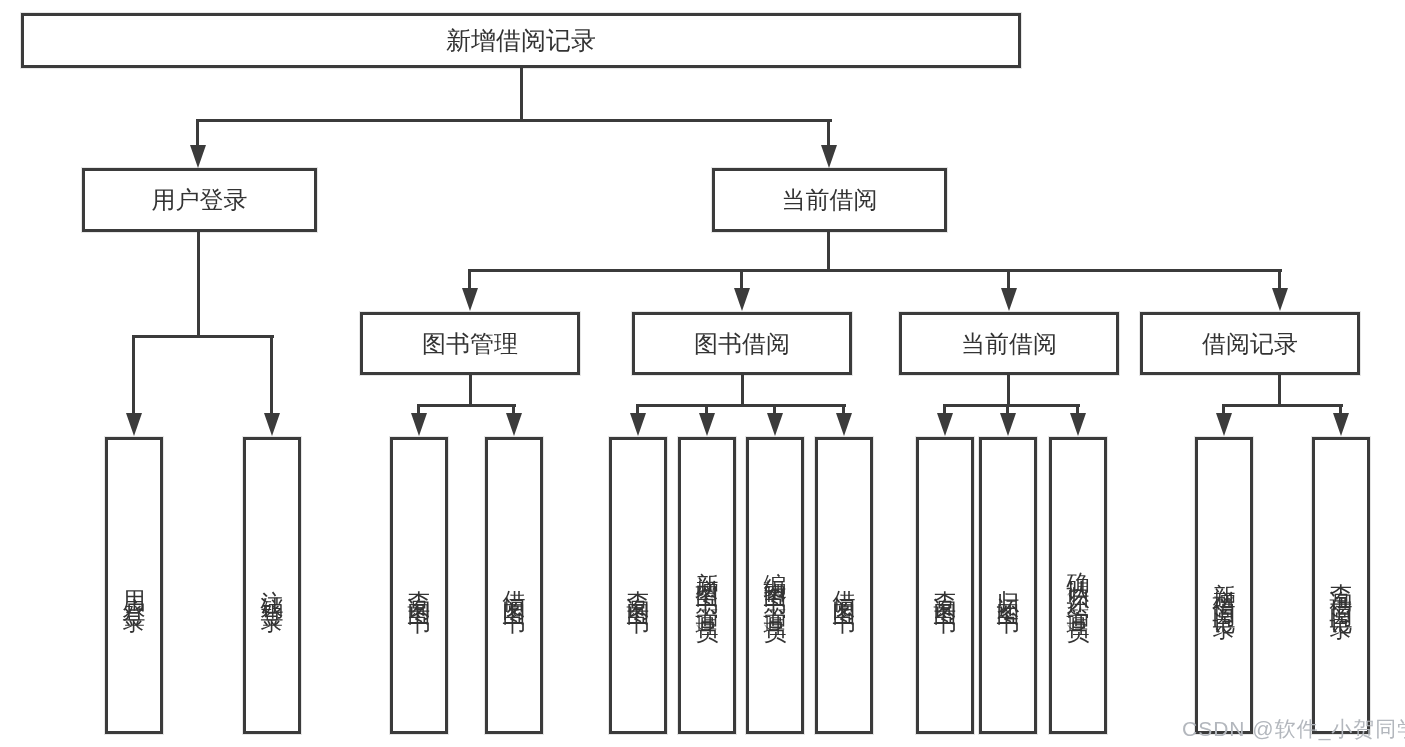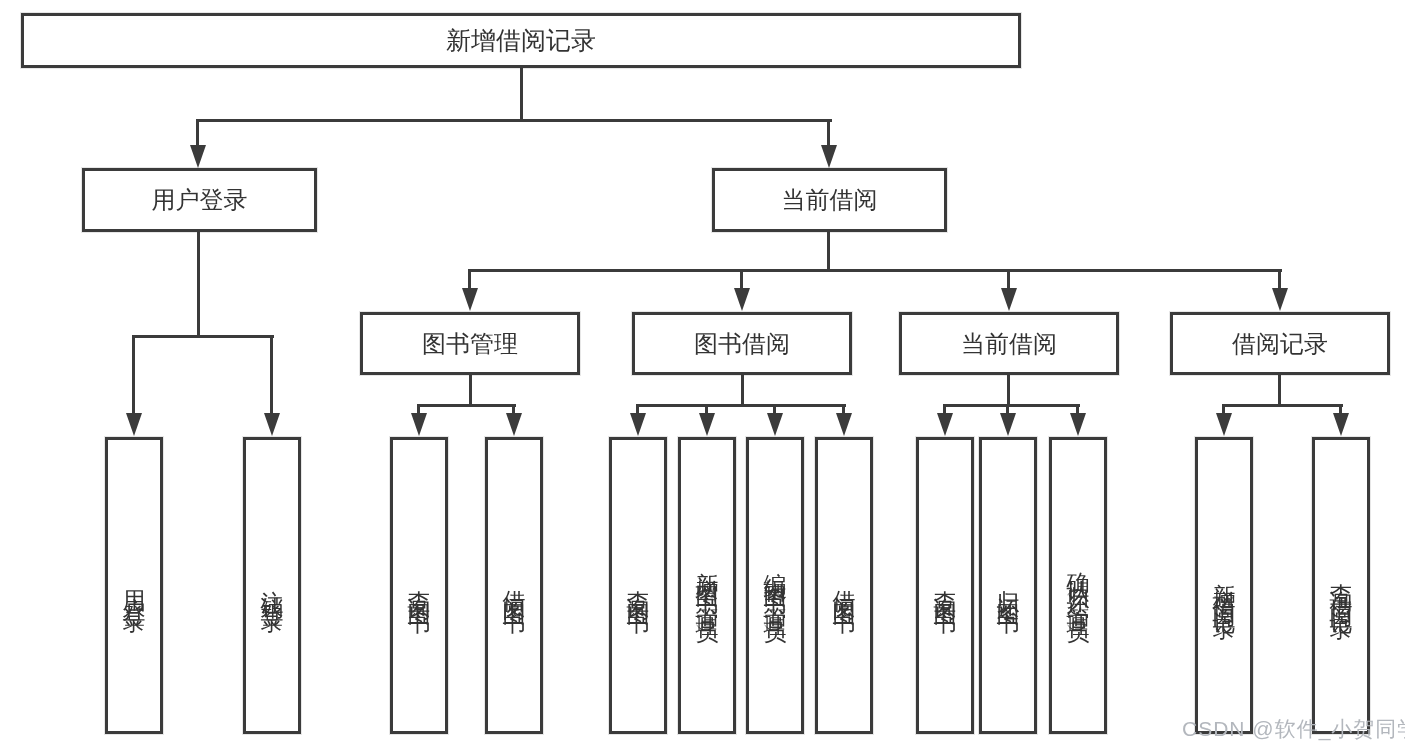--- a/index.html
+++ b/index.html
@@ -120,21 +120,21 @@
   </div>
 
   <div class="box" style="left:632px;top:312px;width:220px;height:63px;">
     <span class="label">图书借阅</span>
   </div>
 
   <div class="box" style="left:899px;top:312px;width:220px;height:63px;">
     <span class="label">当前借阅</span>
   </div>
 
-  <div class="box" style="left:1170px;top:312px;width:220px;height:63px;">
+  <div class="box" style="left:1140px;top:312px;width:220px;height:63px;">
     <span class="label">借阅记录</span>
   </div>
 
   <div class="box leaf" style="left:105px;">
     <span class="label">用户登录</span>
   </div>
   <div class="box leaf" style="left:243px;">
     <span class="label">注销登录</span>
   </div>
 

